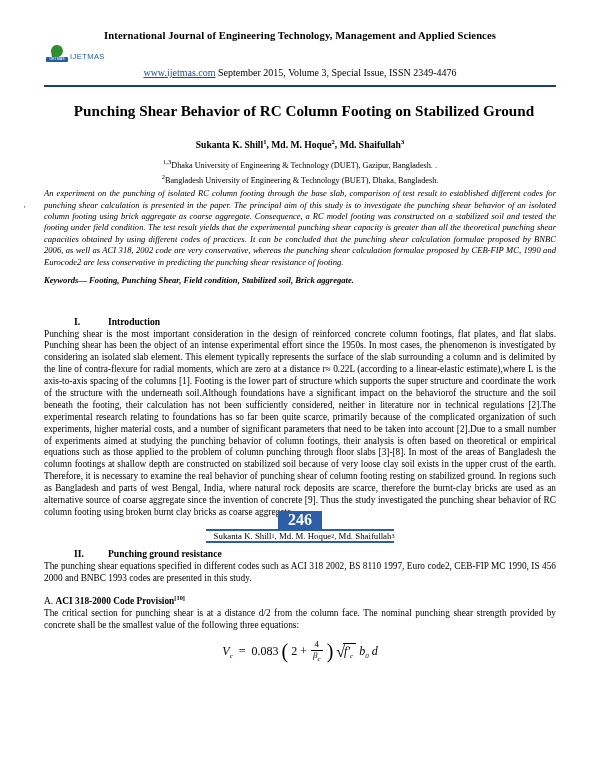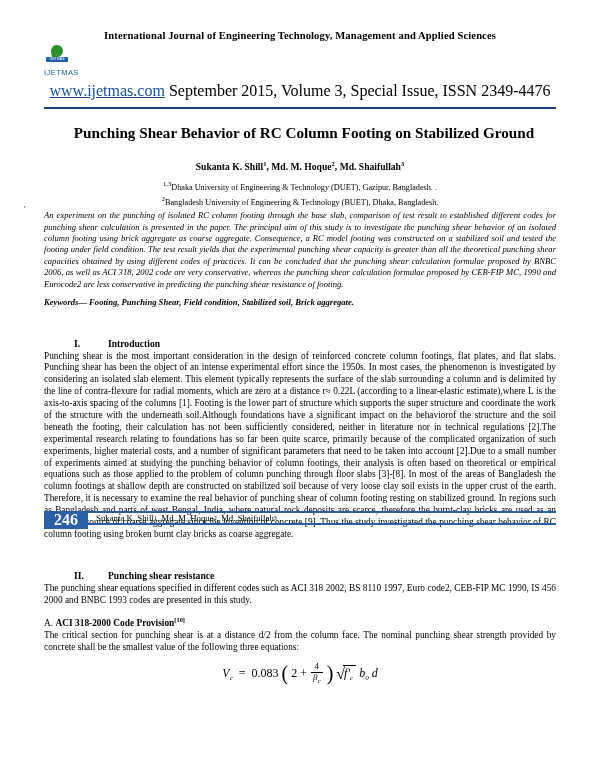--- a/index.html
+++ b/index.html
@@ -24,21 +24,21 @@
   }
   .journal-title {
     text-align: center;
     font-weight: bold;
     font-size: 10.6px;
     letter-spacing: 0.01em;
     margin-top: 8px;
   }
   .logo-wrap {
     display: flex;
-    flex-direction: column;
+    align-items: center;
     margin-top: 4px;
   }
   .logo-mark {
     width: 26px;
     height: 22px;
     position: relative;
   }
   .logo-mark .leaf {
     position: absolute;
     left: 7px;
@@ -68,22 +68,21 @@
   }
   .logo-text {
     font-size: 7.5px;
     color: #1f5fa8;
     font-family: "Liberation Sans", sans-serif;
     letter-spacing: 0.06em;
     margin-top: 1px;
   }
   .issue-line {
     text-align: center;
-    font-size: 16px;
-    margin-top: 5px;
+    font-size: 10px;
     font-family: Liberation Serif, serif;
   }
   .issue-line .site {
     color: #1a4fa0;
     text-decoration: underline;
   }
   .rule-thick {
     border-top: 2px solid #1a3f7a;
     margin-top: 7px;
   }
@@ -207,22 +206,23 @@
   }
   sub.small {
     font-size: 7px;
   }
   .footer {
     position: absolute;
     left: 44px;
     right: 44px;
     bottom: 14px;
     display: flex;
-    align-items: flex-start;
+    align-items: center;
     height: 30px;
+    flex-direction: column;
   }
   .footer-page {
     background: #2d5fa8;
     color: #ffffff;
     font-weight: bold;
     font-size: 16px;
     width: 44px;
     display: flex;
     align-items: center;
     justify-content: center;
@@ -278,21 +278,21 @@
 
   <div class="abstract-body">An experiment on the punching of isolated RC column footing through the base slab, comparison of test result to established different codes for punching shear calculation is presented in the paper. The principal aim of this study is to investigate the punching shear behavior of an isolated column footing using brick aggregate as coarse aggregate. Consequence, a RC model footing was constructed on a stabilized soil and tested the footing under field condition. The test result yields that the experimental punching shear capacity is greater than all the theoretical punching shear capacities obtained by using different codes of practices. It can be concluded that the punching shear calculation formulae proposed by BNBC 2006, as well as ACI 318, 2002 code are very conservative, whereas the punching shear calculation formulae proposed by CEB-FIP MC, 1990 and Eurocode2 are less conservative in predicting the punching shear resistance of footing.</div>
   <div class="keywords">Keywords— Footing, Punching Shear, Field condition, Stabilized soil, Brick aggregate.</div>
 
   <div class="numbered-head">
     <span class="num">I.</span><span>Introduction</span>
   </div>
   <div class="body-text">Punching shear is the most important consideration in the design of reinforced concrete column footings, flat plates, and flat slabs. Punching shear has been the object of an intense experimental effort since the 1950s. In most cases, the phenomenon is investigated by considering an isolated slab element. This element typically represents the surface of the slab surrounding a column and is delimited by the line of contra-flexure for radial moments, which are zero at a distance r≈ 0.22L (according to a linear-elastic estimate),where L is the axis-to-axis spacing of the columns [1]. Footing is the lower part of structure which supports the super structure and coordinate the work of the structure with the underneath soil.Although foundations have a significant impact on the behaviorof the structure and the soil beneath the footing, their calculation has not been sufficiently considered, neither in literature nor in technical regulations [2].The experimental research relating to foundations has so far been quite scarce, primarily because of the complicated organization of such experiments, higher material costs, and a number of significant parameters that need to be taken into account [2].Due to a small number of experiments aimed at studying the punching behavior of column footings, their analysis is often based on theoretical or empirical equations such as those applied to the problem of column punching through floor slabs [3]-[8]. In most of the areas of Bangladesh the column footings at shallow depth are constructed on stabilized soil because of very loose clay soil exists in the upper crust of the earth. Therefore, it is necessary to examine the real behavior of punching shear of column footing resting on stabilized ground. In regions such as Bangladesh and parts of west Bengal, India, where natural rock deposits are scarce, therefore the burnt-clay bricks are used as an alternative source of coarse aggregate since the invention of concrete [9]. Thus the study investigated the punching shear behavior of RC column footing using broken burnt clay bricks as coarse aggregate.</div>
 
   <div class="numbered-head">
-    <span class="num">II.</span><span>Punching shear resistance</span>
+    <span class="num">II.</span><span>Punching ground resistance</span>
   </div>
   <div class="body-text">The punching shear equations specified in different codes such as ACI 318 2002, BS 8110 1997, Euro code2, CEB-FIP MC 1990, IS 456 2000 and BNBC 1993 codes are presented in this study.</div>
 
   <div class="sub-head">
     <span>A.</span>
     <span class="bold">ACI 318-2000 Code Provision</span><sup>[10]</sup>
   </div>
   <div class="body-text">The critical section for punching shear is at a distance d/2 from the column face. The nominal punching shear strength provided by concrete shall be the smallest value of the following three equations:</div>
 
   <div class="equation">

